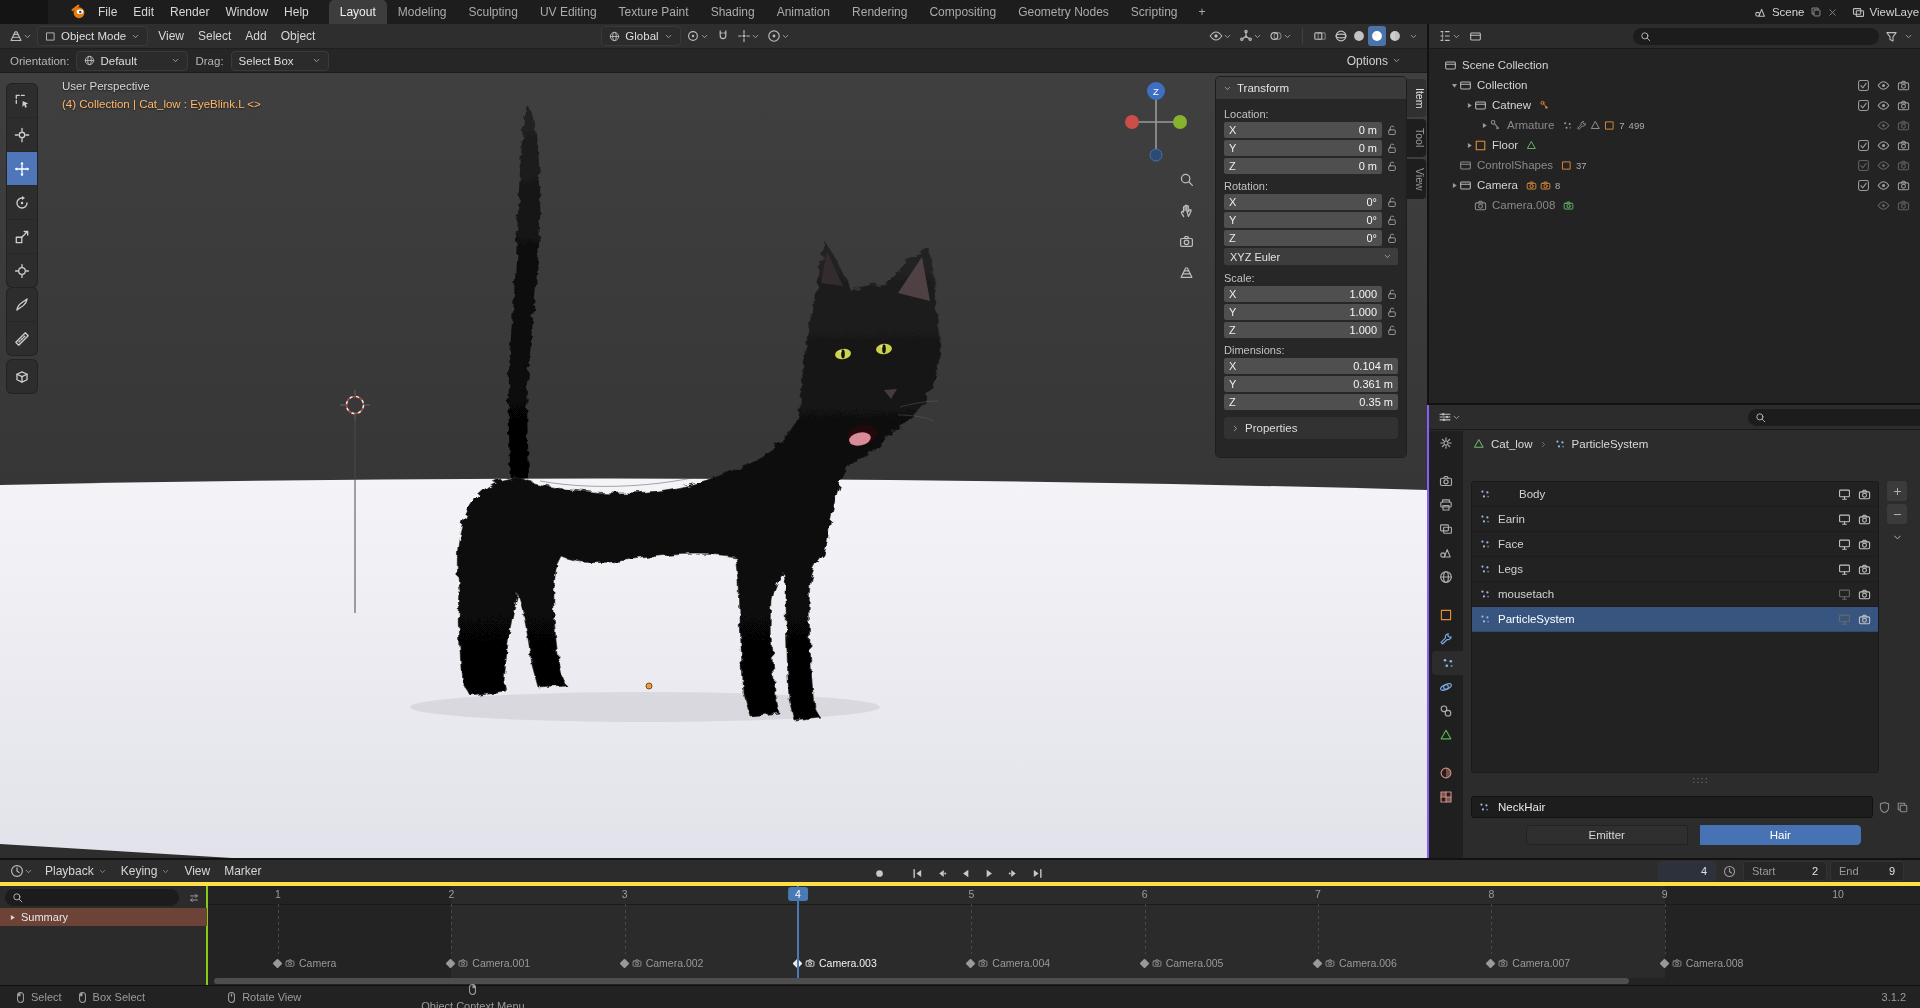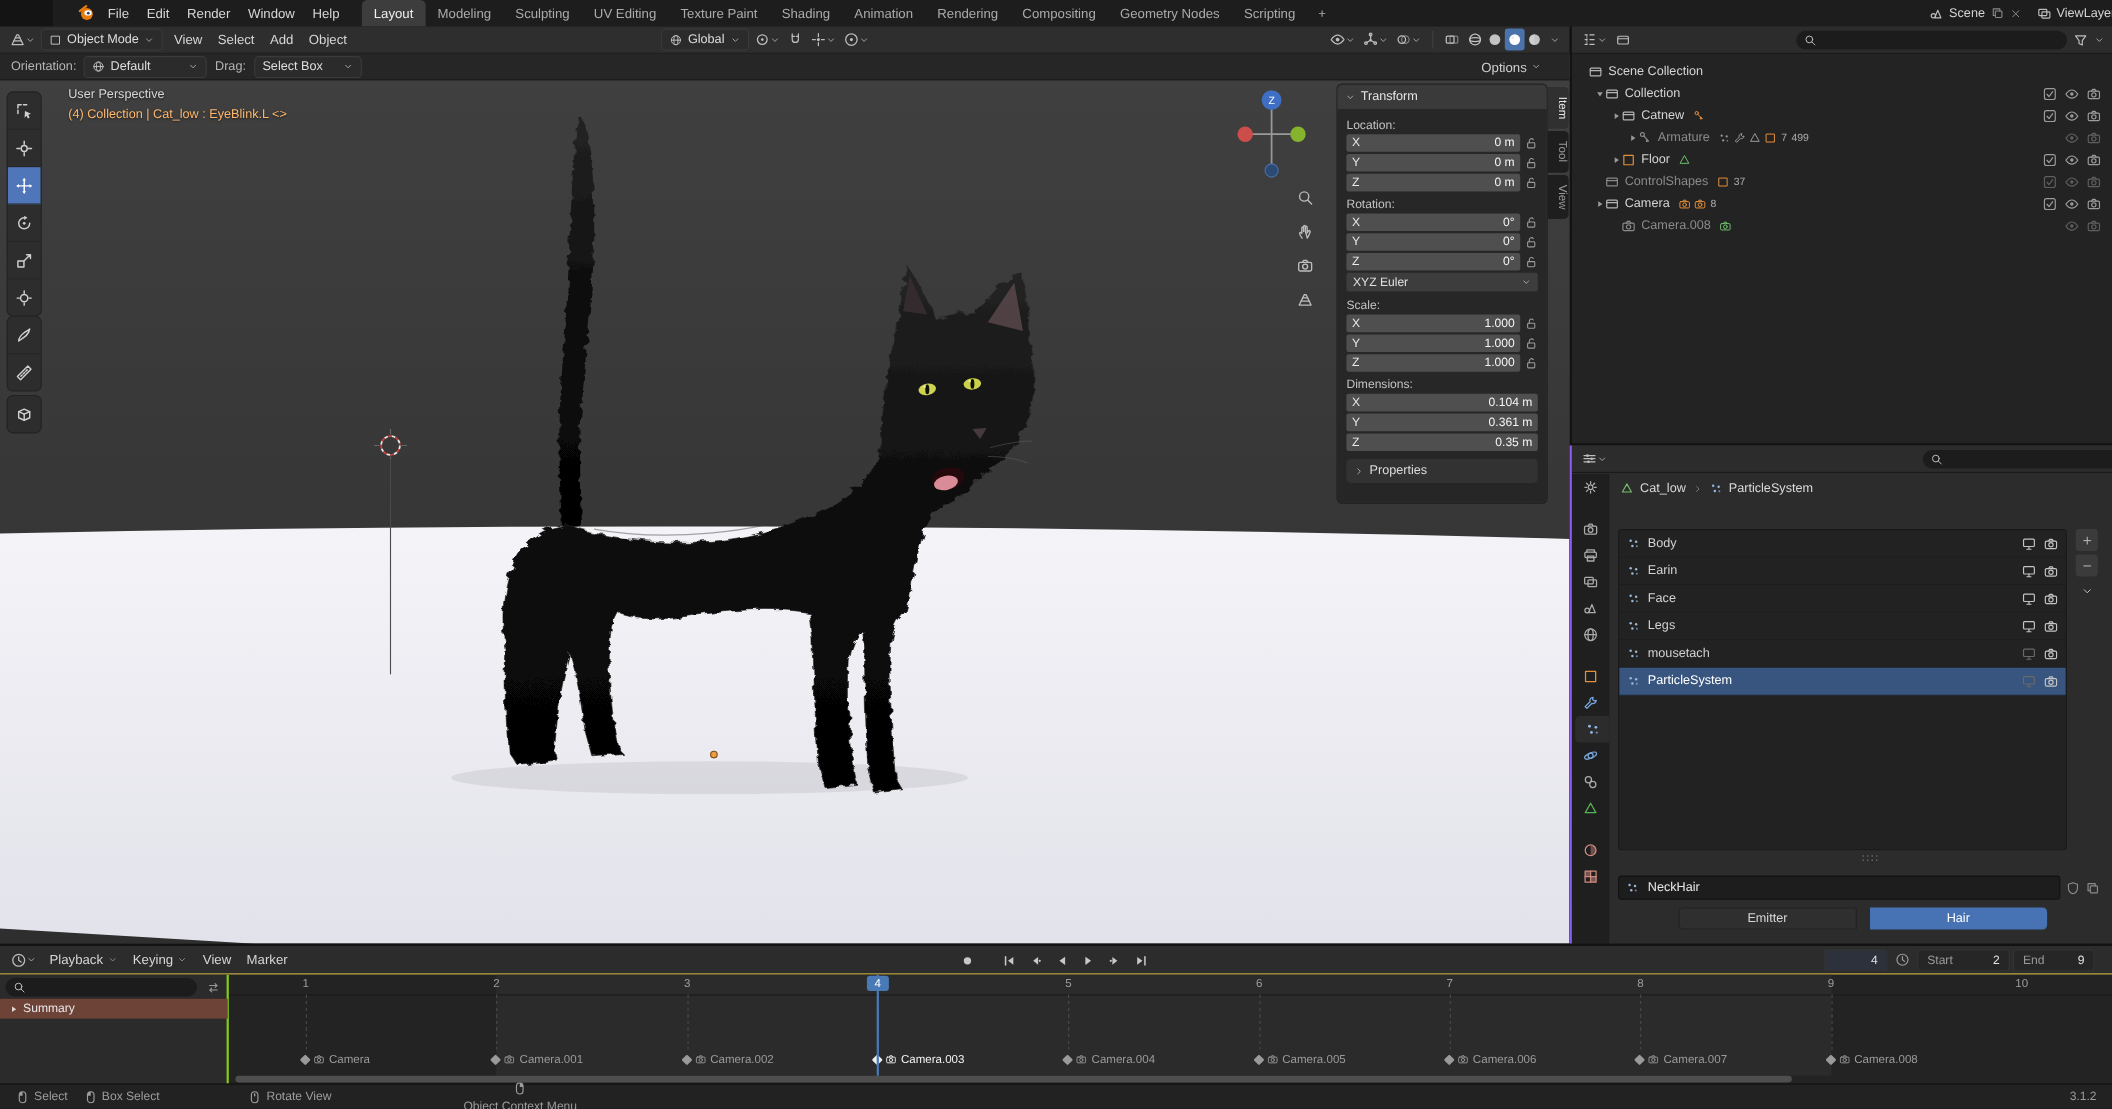--- a/index.html
+++ b/index.html
@@ -94,21 +94,21 @@
   #name-row{position:absolute;left:8px;top:365px;width:438px;display:flex;align-items:center;gap:5px;}
   #name-field{flex:1;display:flex;align-items:center;gap:6px;background:#1d1d1d;border:1px solid #111;border-radius:3px;height:20px;padding:0 6px;}
   #name-field input{background:transparent;border:none;outline:none;color:#e8e8e8;font-size:11.5px;flex:1;font-family:inherit;}
   #type-row{position:absolute;left:63px;top:394px;width:335px;display:flex;height:20px;gap:12px;}
   .type-btn{flex:1;display:flex;align-items:center;justify-content:center;font-size:11.5px;background:#2f2f2f;color:#d6d6d6;border:1px solid #222;}
   .type-btn:first-child{border-radius:4px 0 0 4px;}
   .type-btn:last-child{border-radius:0 4px 4px 0;}
   .type-btn.active{background:#4772b3;color:#fff;border-color:#4772b3;}
 
   
-  #tl-hdr{height:26px;display:flex;align-items:center;padding:0 8px;gap:3px;background:#2c2c2c;border-bottom:1px solid #fde047;box-sizing:border-box;}
+  #tl-hdr{height:26px;display:flex;align-items:center;padding:0 8px;gap:3px;background:#2c2c2c;border-bottom:4px solid #fde047;box-sizing:border-box;}
   #tl-content{position:absolute;left:0;top:26px;width:1920px;height:99px;background:#232323;overflow:hidden;}
   #tl-range{position:absolute;top:0;height:92px;background:#2b2b2b;}
   #tl-ruler{position:absolute;left:208px;right:0;top:0;height:18px;border-bottom:1px solid #1a1a1a;}
   .ruler-num{position:absolute;top:2px;transform:translateX(-50%);font-size:10.5px;color:#9d9d9d;}
   .dashline{position:absolute;top:18px;height:50px;width:1px;background:repeating-linear-gradient(to bottom,#484848 0 3px,transparent 3px 6px);}
   #playhead{position:absolute;top:0;width:2px;height:92px;background:#4a7ab5;z-index:4;}
   #playhead-badge{position:absolute;top:1px;transform:translateX(-50%);background:#4a7ab5;color:#fff;font-size:10.5px;padding:1px 7px;border-radius:3px;z-index:5;}
   .marker{position:absolute;top:71px;display:flex;align-items:center;gap:4px;font-size:10.5px;color:#9a9a9a;z-index:3;}
   .marker .dia{width:7px;height:7px;background:#9a9a9a;transform:rotate(45deg);border-radius:1px;}
   .marker.sel{color:#f2f2f2;}
@@ -1167,21 +1167,21 @@
         </span>
     </div>
     <div id="plist">
         <div class="prow">
           <svg viewBox="0 0 14 14" class="ic" style="height: 12px; width: 12px; color: rgb(156, 184, 216);">
             <circle cx="4" cy="4.2" r="1.3" fill="currentColor" stroke="none"></circle>
             <circle cx="9.8" cy="5.2" r="1.3" fill="currentColor" stroke="none"></circle>
             <circle cx="5.8" cy="9.8" r="1.3" fill="currentColor" stroke="none"></circle>
             <circle cx="10.6" cy="10" r="1" fill="currentColor" stroke="none" opacity=".7"></circle>
           </svg>
-          <span style="flex: 1 1 0%;">Body</span>
+          <span style="flex: 1 1 0%; margin-left: 21px;">Body</span>
           <svg viewBox="0 0 14 14" class="ic" style="height: 13px; width: 13px; color: rgb(196, 196, 196);">
             <rect x="1.7" y="2.3" width="10.6" height="7.2" rx="1"></rect>
             <path d="M5 12.2h4M7 9.5v2.7"></path>
           </svg>
           <svg viewBox="0 0 14 14" class="ic" style="height: 13px; width: 13px; color: rgb(196, 196, 196);">
             <path d="M4.8 4.2l.9-1.7h2.6l.9 1.7"></path>
             <rect x="1.5" y="4.2" width="11" height="7.3" rx="1.2"></rect>
             <circle cx="7" cy="7.8" r="2.1"></circle>
           </svg>
         </div>

